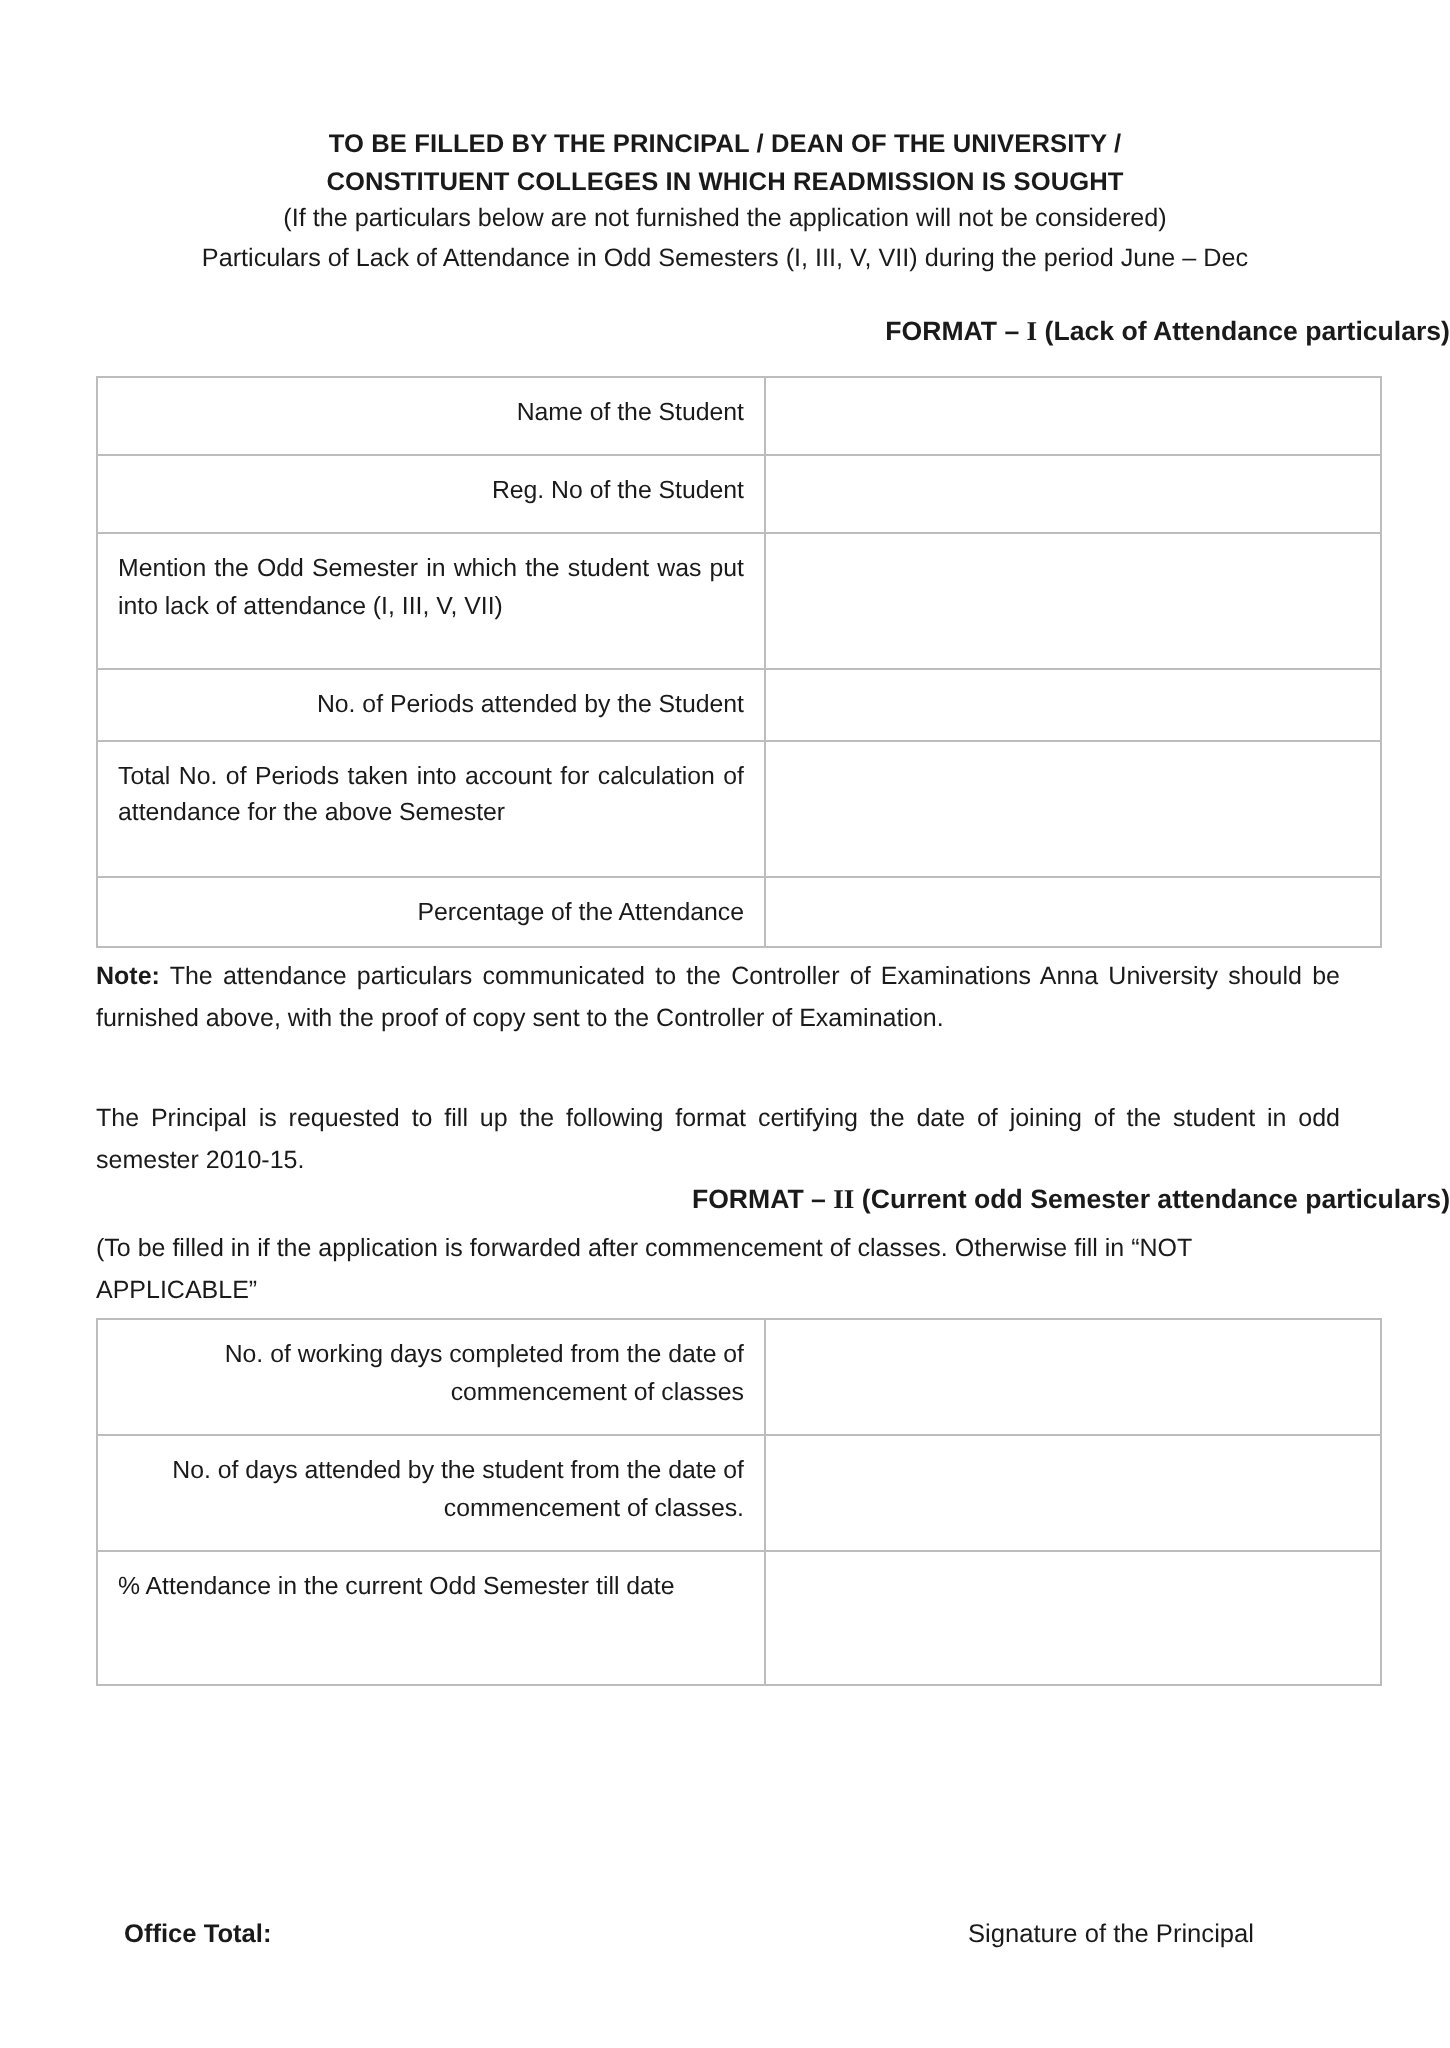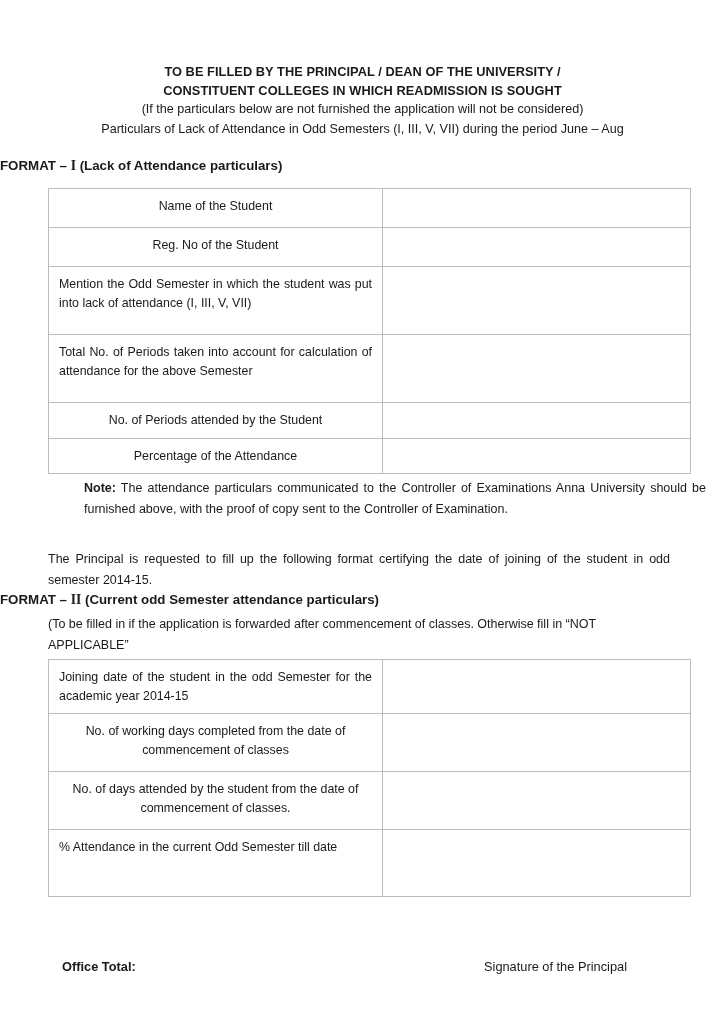--- a/index.html
+++ b/index.html
@@ -40,21 +40,21 @@
   }
   .subtitle-line {
     font-size: 12.6px;
     line-height: 19.5px;
   }
 
   
   .format-heading {
     position: absolute;
     width: 725px;
-    text-align: left;
+    text-align: right;
     font-size: 13.3px;
     font-weight: bold;
   }
   .format-heading .roman {
     font-family: "Liberation Serif", serif;
     font-weight: bold;
     font-size: 13.6px;
   }
   #format-1-heading { top: 158px; }
   #format-2-heading { top: 592px; }
@@ -77,39 +77,39 @@
   }
   .form-table td.label-cell {
     width: 313px;
     padding: 8px 10px 8px 10px;
     font-size: 12.4px;
     line-height: 18.5px;
     text-align: justify;
     text-justify: inter-word;
   }
   .form-table td.label-cell.left-align {
-    text-align: center;
+    text-align: right;
     margin-top: 38px;
   }
   .form-table td.value-cell {
     width: 307px;
     border-left: 1px solid #8c8c8c;
   }
 
   
   .body-para {
     position: absolute;
     left: 48px;
     width: 622px;
     font-size: 12.5px;
     line-height: 21px;
     text-align: justify;
     text-justify: inter-word;
   }
-  #note-para { top: 478px; margin-left: 36px; }
+  #note-para { top: 478px; }
   #principal-para { top: 549px; }
   #applicable-para {
     top: 614px;
     text-align: left;
   }
   .note-label { font-weight: bold; }
 
   
   .footer-row {
     position: absolute;
@@ -136,69 +136,65 @@
 </head>
 <body>
 
 <div class="page">
 
   <div class="header-block">
     <div class="title-line">TO BE FILLED BY THE PRINCIPAL / DEAN OF THE UNIVERSITY /</div>
     <div class="title-line">CONSTITUENT COLLEGES IN WHICH READMISSION IS SOUGHT</div>
     <div class="subtitle-wrap">
       <div class="subtitle-line">(If the particulars below are not furnished the application will not be considered)</div>
-      <div class="subtitle-line">Particulars of Lack of Attendance in Odd Semesters (I, III, V, VII) during the period June – Aug</div>
+      <div class="subtitle-line">Particulars of Lack of Attendance in Odd Semesters (I, III, V, VII) during the period June – Dec</div>
     </div>
   </div>
 
   <div class="format-heading" id="format-1-heading"><span>FORMAT – </span><span class="roman">I</span><span> (Lack of Attendance particulars)</span></div>
 
   <table class="form-table" id="table-format-1">
     <tbody>
       <tr>
         <td class="label-cell left-align">Name of the Student</td>
         <td class="value-cell" style="height:38px"></td>
       </tr>
       <tr>
         <td class="label-cell left-align">Reg. No of the Student</td>
         <td class="value-cell" style="height:38px"></td>
       </tr>
       <tr>
         <td class="label-cell">Mention the Odd Semester in which the student was put into lack of attendance (I, III, V, VII)</td>
         <td class="value-cell" style="height:67px"></td>
       </tr>
       <tr>
+        <td class="label-cell left-align">No. of  Periods attended by the Student</td>
+        <td class="value-cell" style="height:34px"></td>
+      </tr>
+      <tr>
         <td class="label-cell">Total No. of Periods taken into account for calculation of attendance for the above Semester</td>
         <td class="value-cell" style="height:67px"></td>
       </tr>
       <tr>
-        <td class="label-cell left-align">No. of  Periods attended by the Student</td>
-        <td class="value-cell" style="height:34px"></td>
-      </tr>
-      <tr>
         <td class="label-cell left-align">Percentage of the Attendance</td>
         <td class="value-cell" style="height:34px"></td>
       </tr>
     </tbody>
   </table>
 
   <div class="body-para" id="note-para"><span class="note-label">Note:</span><span> The attendance particulars communicated to the Controller of Examinations Anna University should be furnished above, with the proof of copy sent to the Controller of Examination.</span></div>
 
-  <div class="body-para" id="principal-para">The Principal is requested to fill up the following format certifying the date of joining of the student in odd semester 2014-15.</div>
+  <div class="body-para" id="principal-para">The Principal is requested to fill up the following format certifying the date of joining of the student in odd semester 2010-15.</div>
 
   <div class="format-heading" id="format-2-heading"><span>FORMAT – </span><span class="roman">II</span><span> (Current odd Semester attendance particulars)</span></div>
 
   <div class="body-para" id="applicable-para">(To be filled in if the application is forwarded after commencement of classes.  Otherwise fill in “NOT APPLICABLE”</div>
 
   <table class="form-table" id="table-format-2">
     <tbody>
-      <tr>
-        <td class="label-cell">Joining date of the student in the odd Semester for the academic year 2014-15</td>
-        <td class="value-cell" style="height:53px"></td>
-      </tr>
       <tr>
         <td class="label-cell left-align">No. of working days completed from the date of commencement of classes</td>
         <td class="value-cell" style="height:57px"></td>
       </tr>
       <tr>
         <td class="label-cell left-align">No. of days attended by the student from the date of commencement of classes.</td>
         <td class="value-cell" style="height:57px"></td>
       </tr>
       <tr>
         <td class="label-cell">% Attendance in the current Odd Semester till date</td>

